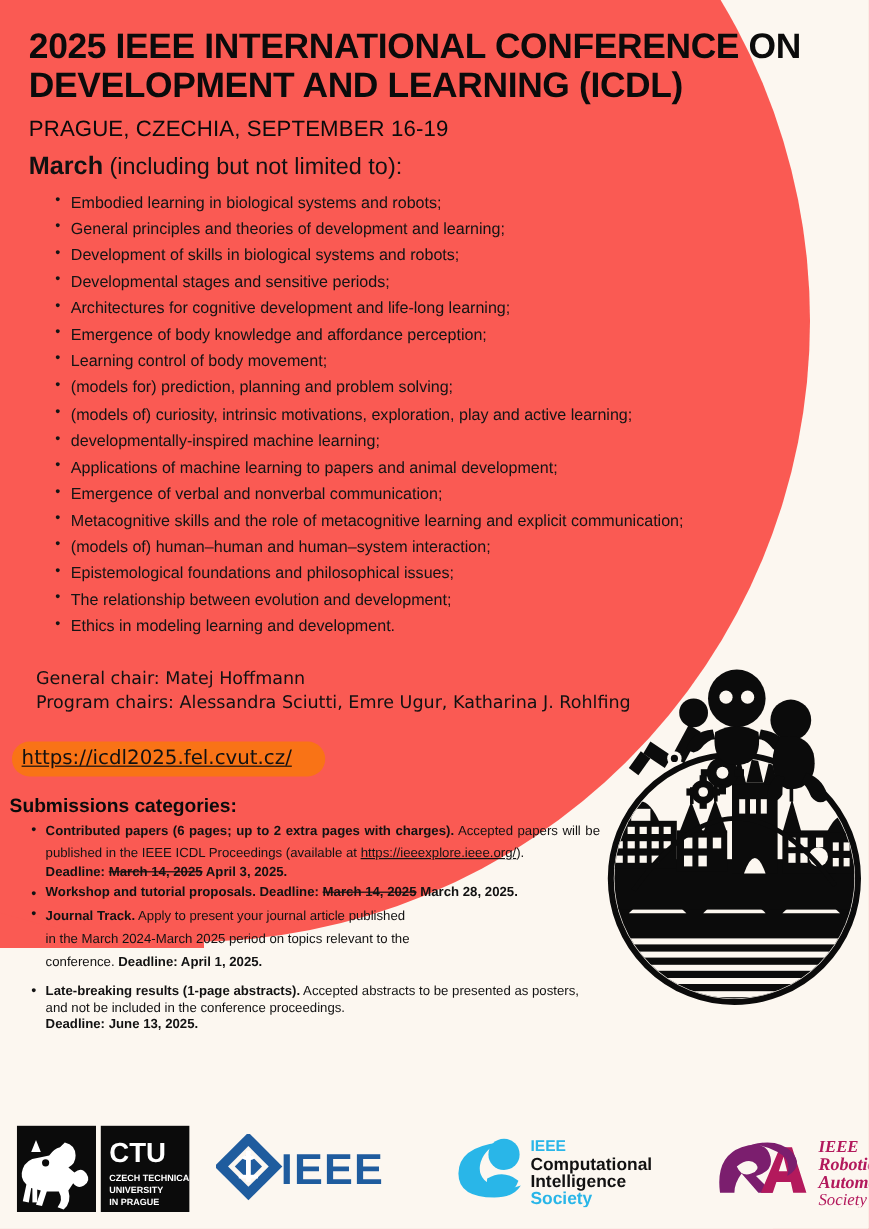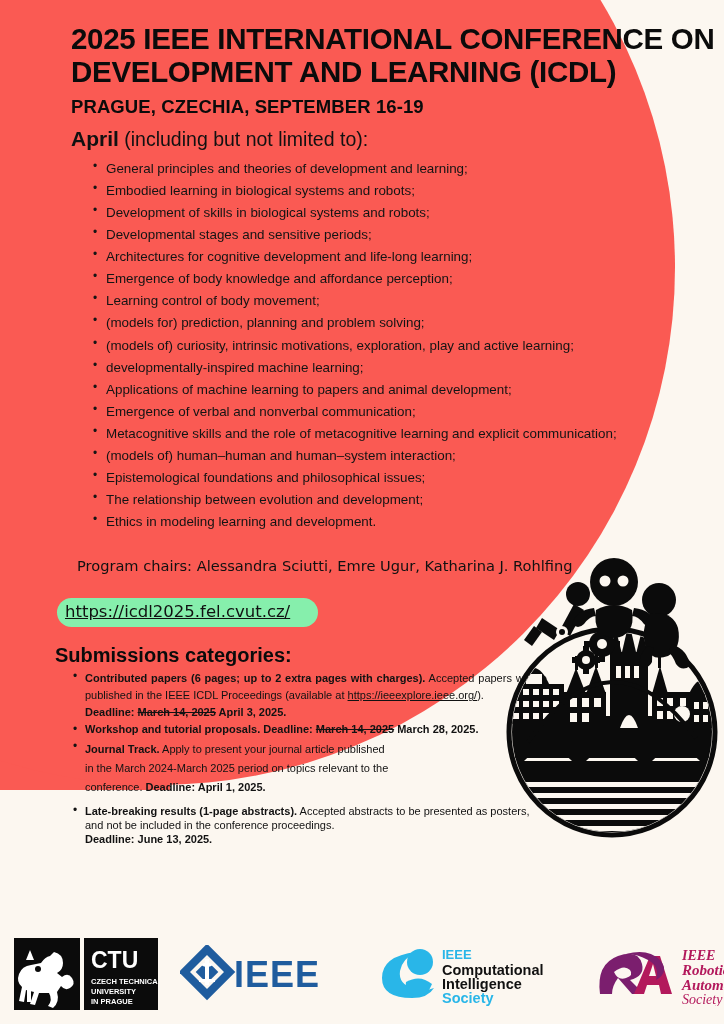--- a/index.html
+++ b/index.html
@@ -8,21 +8,20 @@
     font-family:"Liberation Sans", sans-serif;
     background:#FCF7F0;
     position:relative;
     overflow:hidden;
   }
   #poster {
     position:relative;
     width:724px; height:1024px;
     background:#FCF7F0;
     overflow:hidden;
-    padding-left:47px;
   }
   
   .red-blob {
     position:absolute;
     left:-360px;
     top:-250px;
     width:1035px;
     height:1035px;
     background:#FA5A53;
     border-radius:50%;
@@ -48,21 +47,21 @@
   .title {
     font-weight:bold;
     font-size:29.5px;
     letter-spacing:-0.3px;
     line-height:1.13;
     color:#0B0B0B;
     padding:22px 0 0 24px;
     max-width:700px;
   }
   .subtitle {
-    font-weight:bold;
+    font-weight:normal;
     font-size:18.5px;
     letter-spacing:0.1px;
     color:#0B0B0B;
     padding:7px 0 0 24px;
   }
   .topics-head {
     font-size:19.5px;
     color:#111;
     padding:9px 0 0 24px;
   }
@@ -94,34 +93,34 @@
     padding:22px 0 0 30px;
     font-size:14.6px;
     line-height:1.38;
     color:#111;
     font-family:"DejaVu Sans", sans-serif;
   }
   
   .url-wrap { padding:22px 0 0 10px; }
   .url-pill {
     display:inline-block;
-    background:#86efac;
+    background:#f97316;
     border-radius:16px;
     padding:4px 28px 6px 8px;
     font-size:16.5px;
     color:#111;
     text-decoration:underline;
     font-family:"DejaVu Sans", sans-serif;
     cursor:pointer;
   }
 
   
   .sub-head {
     font-weight:bold;
-    font-size:20px;
+    font-size:16px;
     color:#0B0B0B;
     padding:17px 0 0 8px;
   }
   ul.subs {
     list-style:none;
     margin:0;
     padding:3px 0 0 26px;
     width:500px;
   }
   ul.subs li {
@@ -177,44 +176,45 @@
   <div class="red-top"></div>
   <div class="red-left"></div>
   <div class="red-blob"></div>
 
   <div class="content">
 
     <div class="title">2025 IEEE INTERNATIONAL CONFERENCE ON DEVELOPMENT AND LEARNING (ICDL)</div>
     <div class="subtitle">PRAGUE, CZECHIA, SEPTEMBER 16-19</div>
 
     <div class="topics-head">
-      <b>April</b><span> (including but not limited to):</span>
+      <b>March</b><span> (including but not limited to):</span>
     </div>
 
     <ul class="topics">
+      <li>Embodied learning in biological systems and robots;</li>
       <li>General principles and theories of development and learning;</li>
-      <li>Embodied learning in biological systems and robots;</li>
       <li>Development of skills in biological systems and robots;</li>
       <li>Developmental stages and sensitive periods;</li>
       <li>Architectures for cognitive development and life-long learning;</li>
       <li>Emergence of body knowledge and affordance perception;</li>
       <li>Learning control of body movement;</li>
       <li>(models for) prediction, planning and problem solving;</li>
       <li>(models of) curiosity, intrinsic motivations, exploration, play and active learning;</li>
       <li>developmentally-inspired machine learning;</li>
       <li>Applications of machine learning to papers and animal development;</li>
       <li>Emergence of verbal and nonverbal communication;</li>
       <li>Metacognitive skills and the role of metacognitive learning and explicit communication;</li>
       <li>(models of) human–human and human–system interaction;</li>
       <li>Epistemological foundations and philosophical issues;</li>
       <li>The relationship between evolution and development;</li>
       <li>Ethics in modeling learning and development.</li>
     </ul>
 
     <div class="chairs">
+      <div>General chair: Matej Hoffmann</div>
       <div>Program chairs: Alessandra Sciutti, Emre Ugur, Katharina J. Rohlfing</div>
     </div>
 
     <div class="url-wrap">
       <span class="url-pill">https://icdl2025.fel.cvut.cz/</span>
     </div>
 
     <div class="sub-head">Submissions categories:</div>
 
     <ul class="subs">

